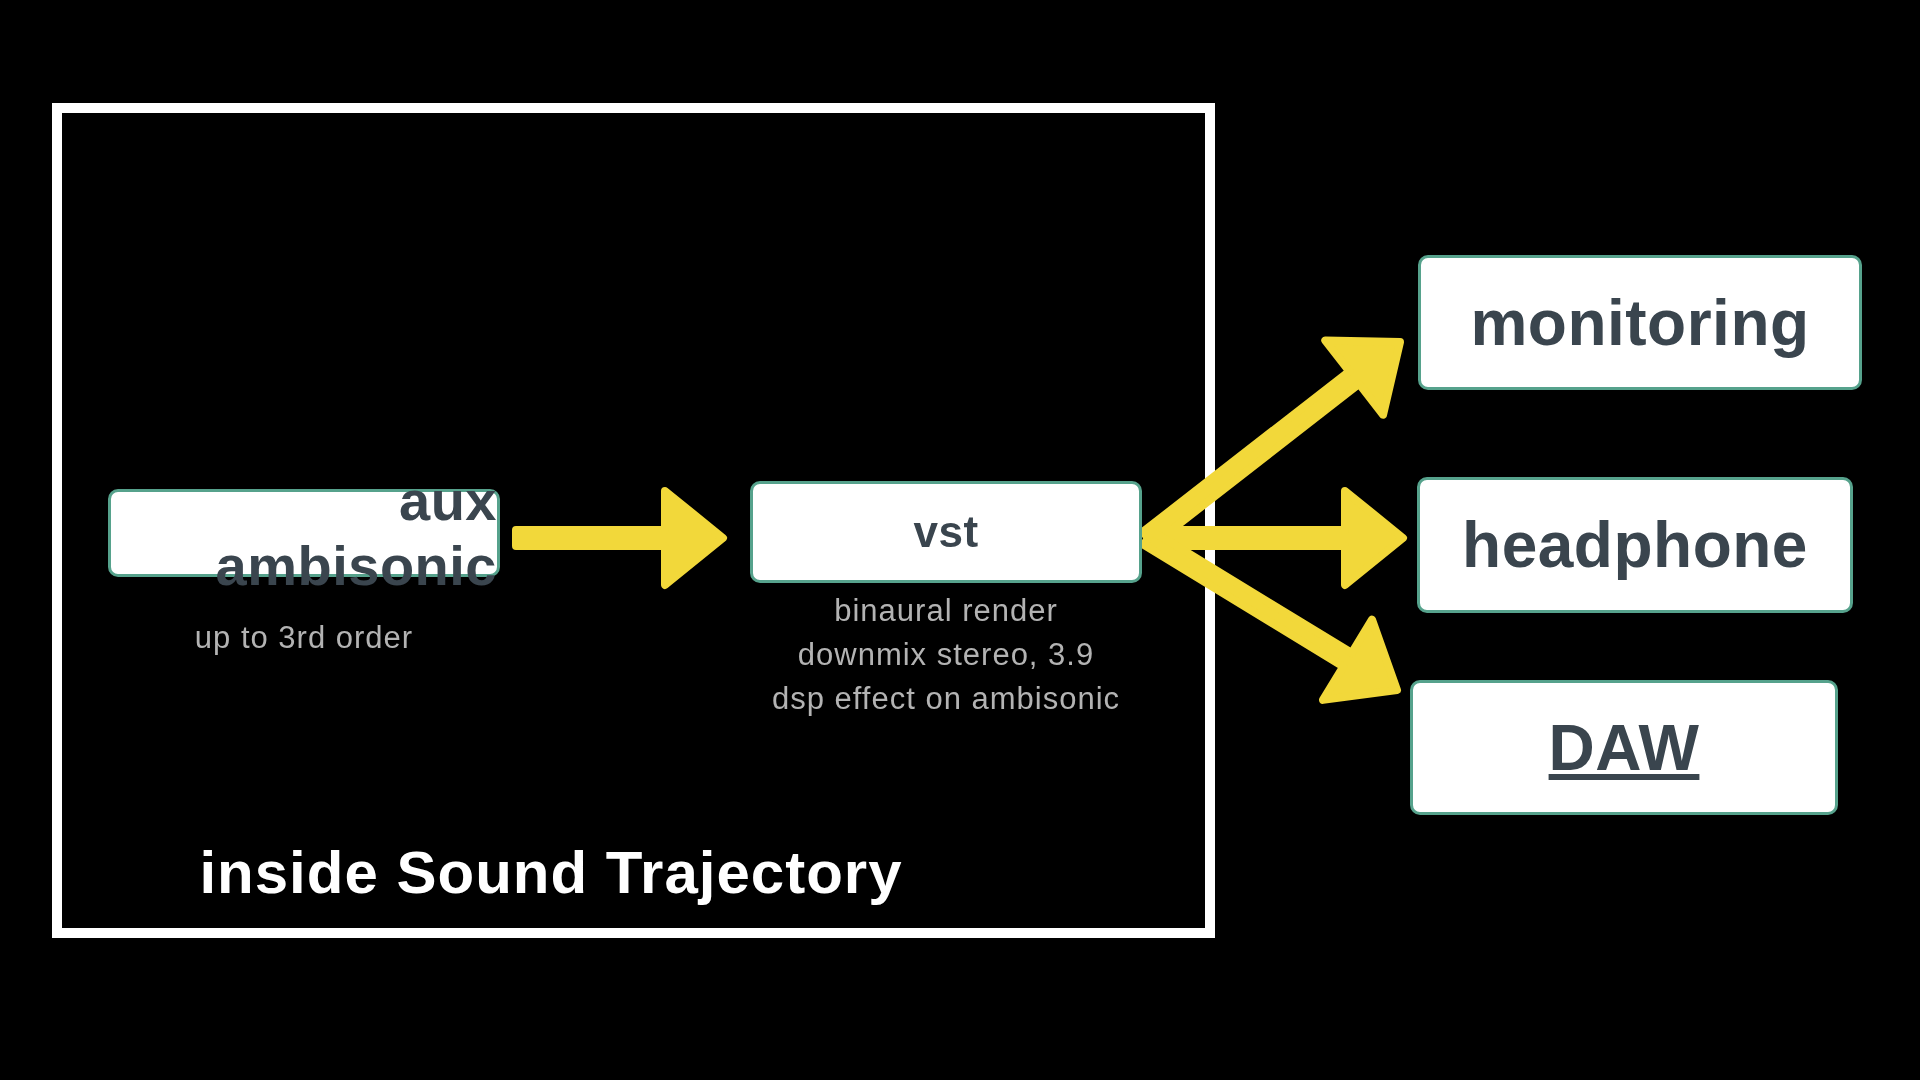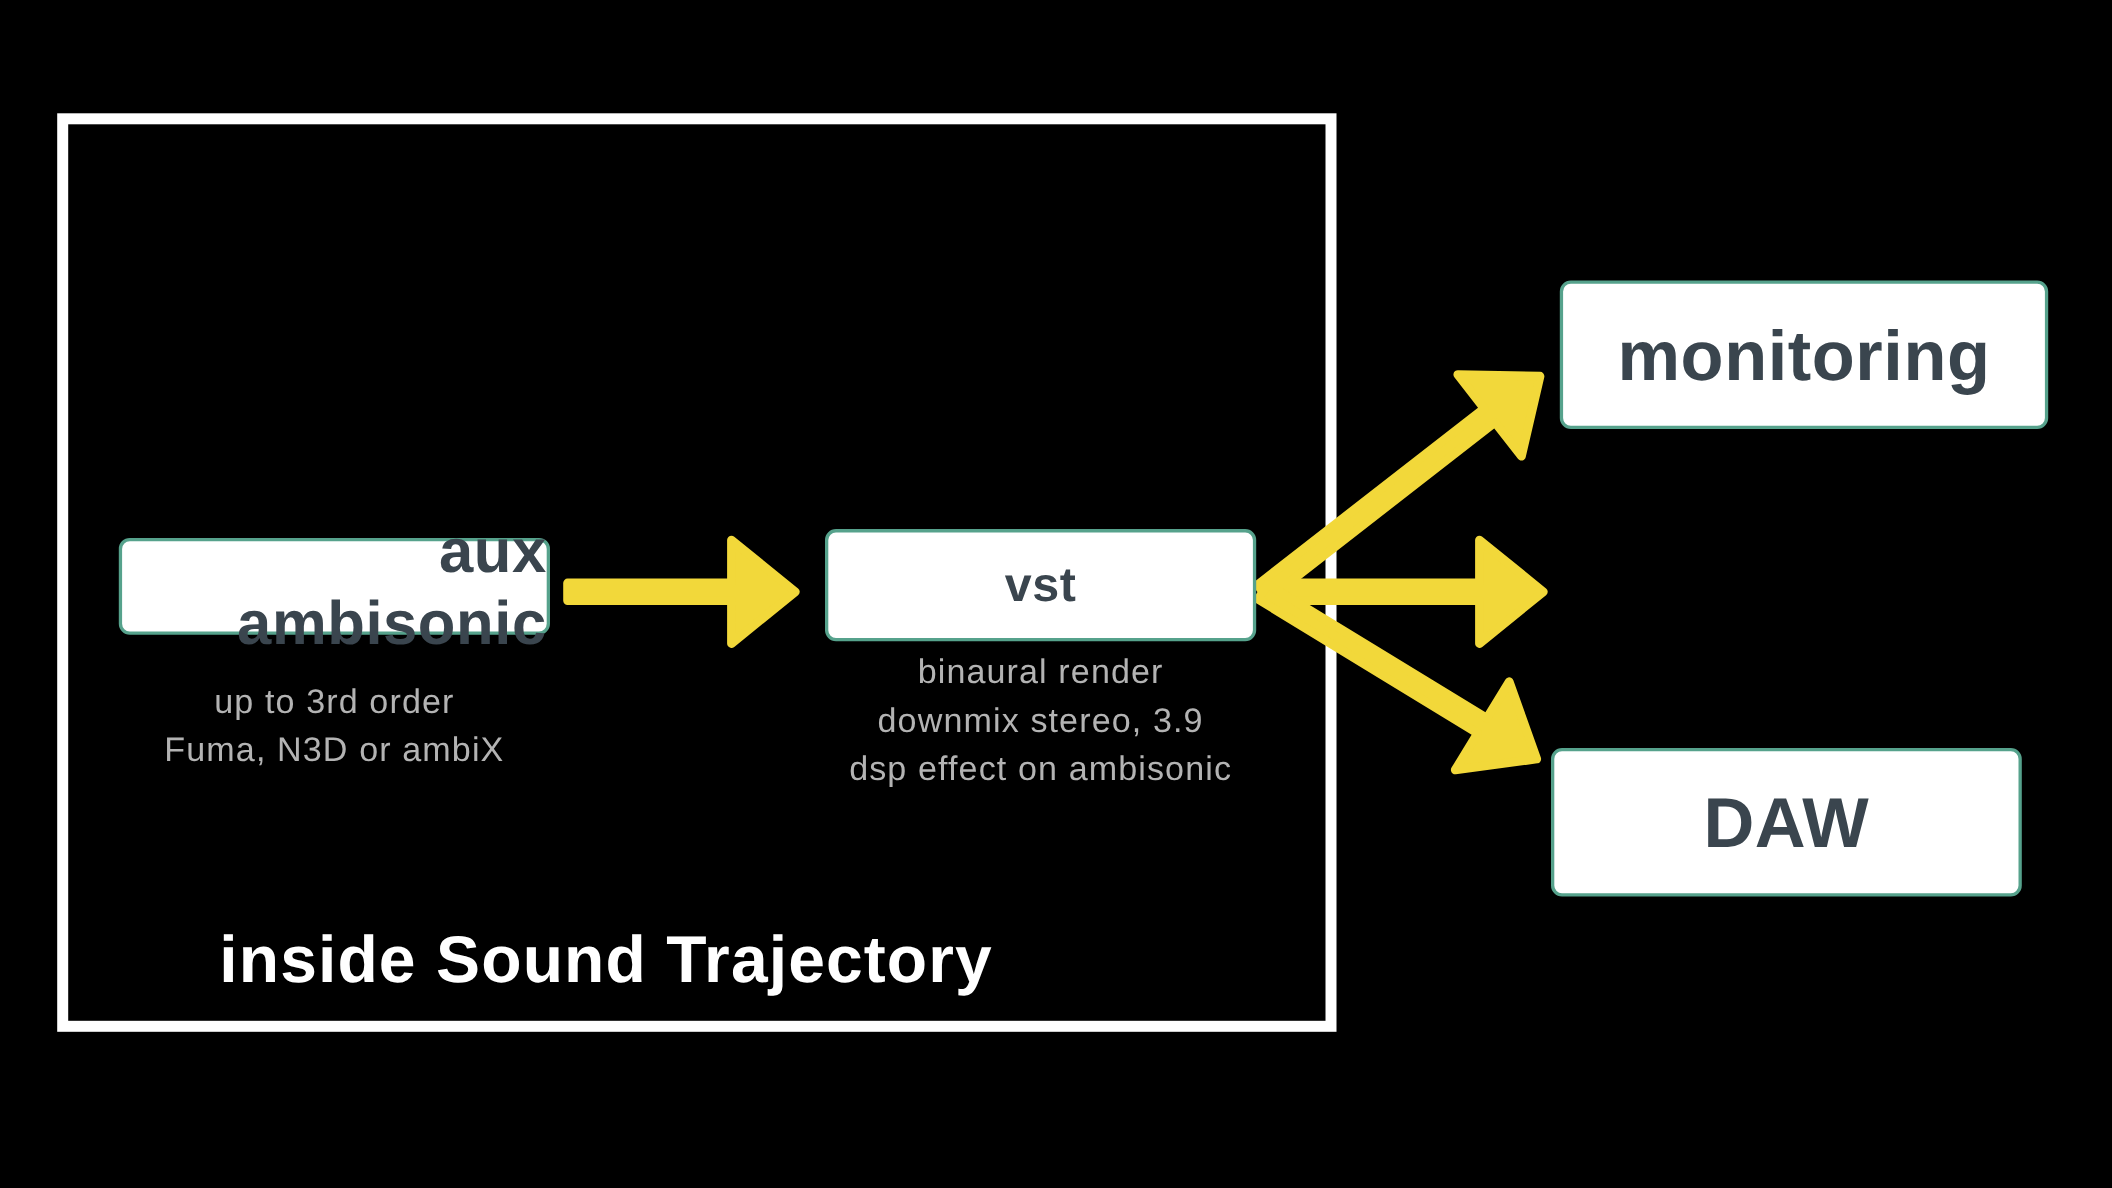--- a/index.html
+++ b/index.html
@@ -65,21 +65,21 @@
     color:var(--box-text);
     font-weight:600;
     letter-spacing:0.5px;
     z-index:4;
     text-align:right;
   }
   .node-aux{left:108px; top:489px; width:392px; height:88px; font-size:56px;}
   .node-vst{left:750px; top:481px; width:392px; height:102px; font-size:44px;}
   .node-monitoring{left:1418px; top:255px; width:444px; height:135px; font-size:64px;}
   .node-headphone{left:1417px; top:477px; width:436px; height:136px; font-size:64px;}
-  .node-daw{left:1410px; top:680px; width:428px; height:135px; font-size:64px;}
+  .node-daw{left:1410px; top:680px; width:428px; height:135px; font-size:64px;text-decoration:underline;}
   .note{
     position:absolute;
     color:var(--subtext);
     font-size:31px;
     font-weight:400;
     line-height:44px;
     letter-spacing:1px;
     text-align:center;
     z-index:2;
   }
@@ -107,28 +107,30 @@
   </div>
 
   <div class="node node-vst">
     <span>vst</span>
   </div>
 
   <div class="node node-monitoring">
     <span>monitoring</span>
   </div>
 
+  <div class="node node-headphone">
+    <span>headphone</span>
+  </div>
 
   <div class="node node-daw">
     <span>DAW</span>
   </div>
 
   <div class="note note-aux">
     <div>up to 3rd order</div>
-    <div>Fuma, N3D or ambiX</div>
   </div>
 
   <div class="note note-vst">
     <div>binaural render</div>
     <div>downmix stereo, 3.9</div>
     <div>dsp effect on ambisonic</div>
   </div>
 
 </div>
 

